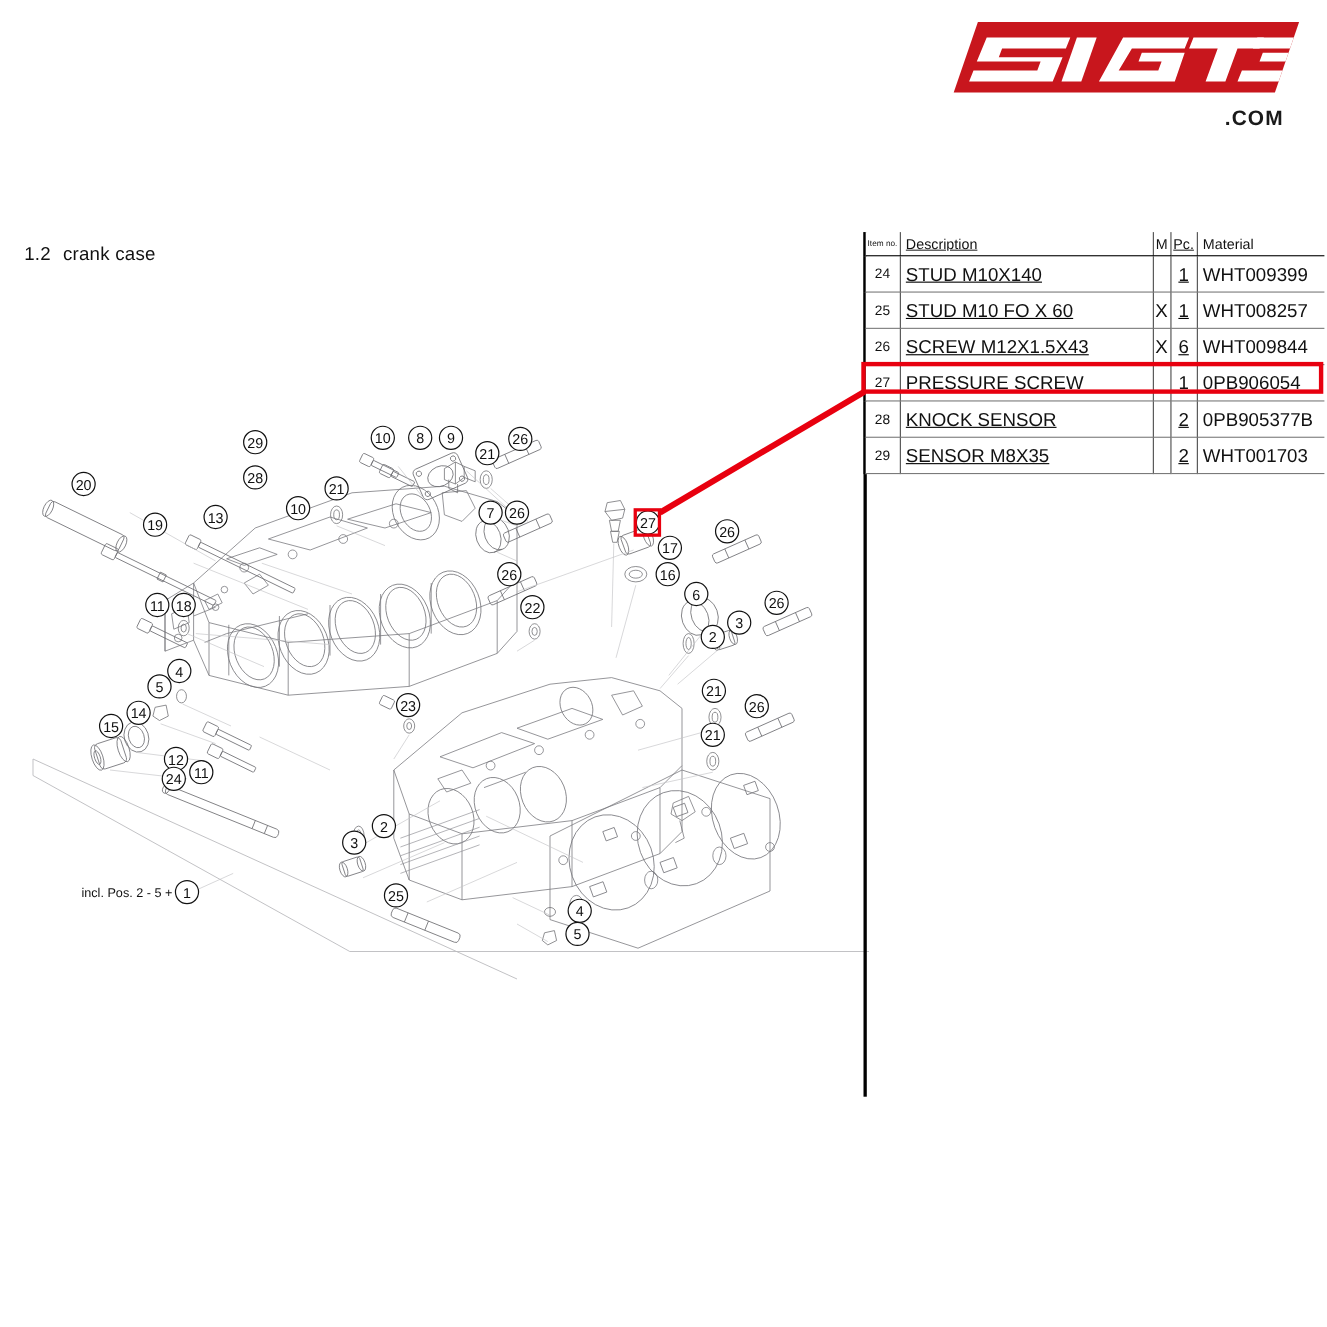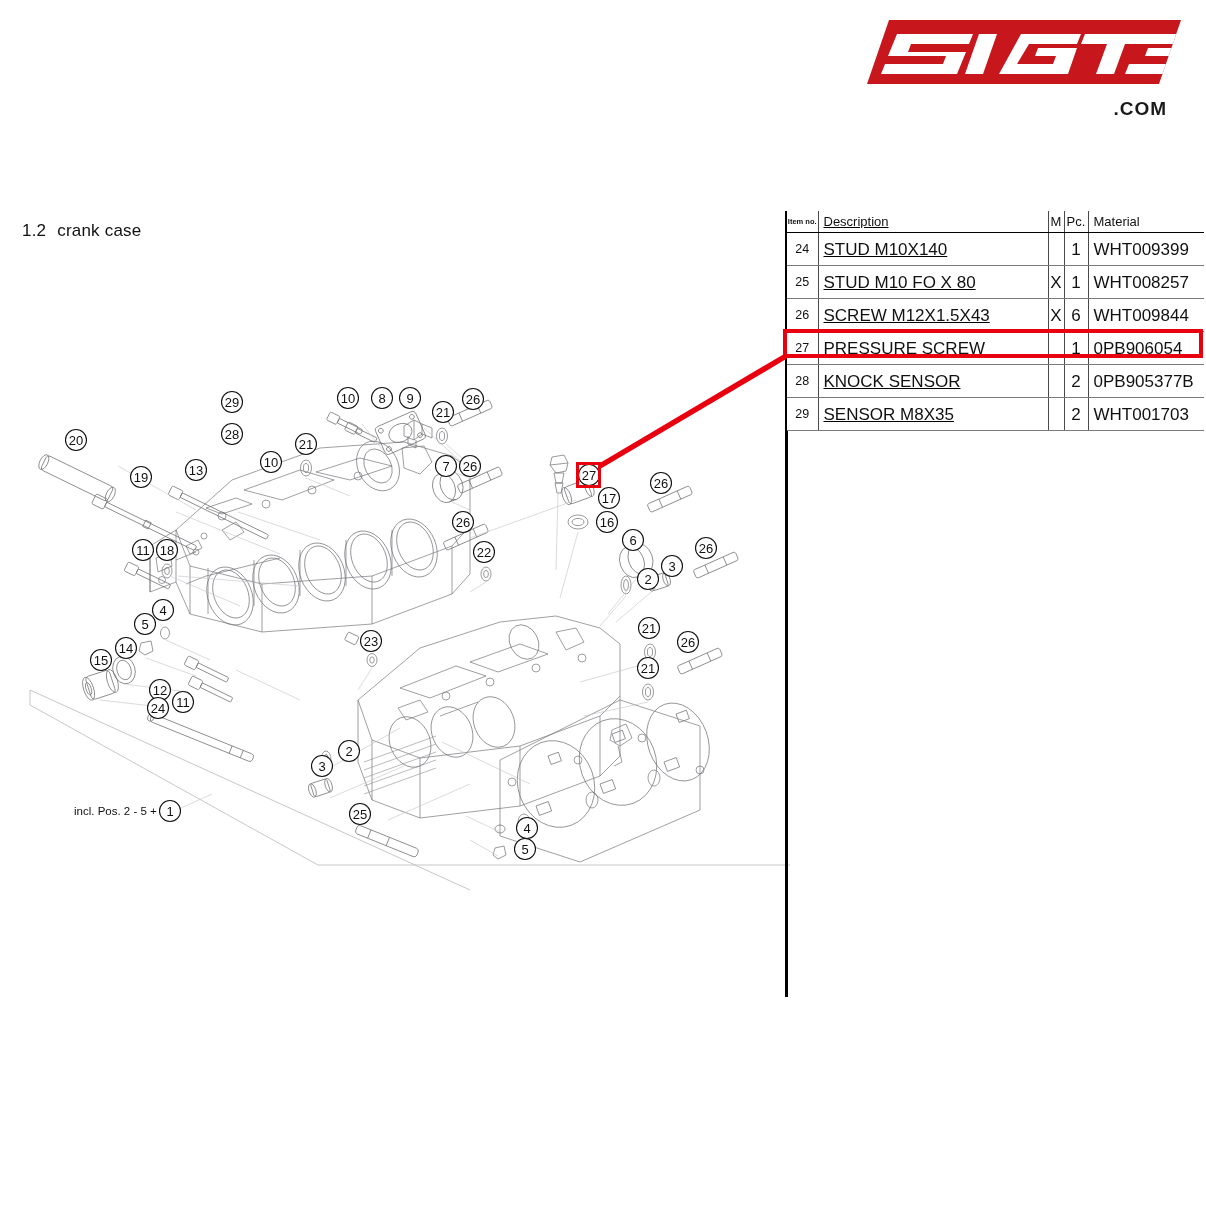--- a/index.html
+++ b/index.html
@@ -45,33 +45,33 @@
     text-align:left;
     vertical-align:middle;
     background:#fff;
   }
   .parts-table th{border-bottom:1.6px solid #000;}
   .parts-table tr.row td{height:32px;}
   .parts-table tr.hdr th{height:21px;}
   .col-item{width:32px;}
   .col-desc{width:230px;text-decoration:underline;}
   .col-m{width:16px;}
-  .col-pc{width:24px;}
+  .col-pc{width:24px;text-decoration:underline;}
   .col-mat{width:116px;border-right:none !important;}
 
   .cell{
     display:block;font-size:17px;line-height:1;
     padding-left:5px;color:#111;white-space:nowrap;
     overflow:hidden;
   }
   .cell.center{text-align:center;padding-left:0;}
   .cell.item{font-size:12.5px;text-align:center;padding-left:0;}
   .hdr .cell{font-size:13px;}
   .hdr .cell.tiny{font-size:7.5px;text-align:center;padding-left:0;}
-  .parts-table tr.hdr th.col-item{border-left:2.6px solid #000;font-weight:bold;}
+  .parts-table tr.hdr th.col-item{border-left:2.6px solid #000;}
   .parts-table tr.row td.col-item{border-left:2.6px solid #000;}
 
   
   .table-rule{
     position:absolute;left:785px;top:211px;
     width:2.6px;height:786px;background:#000;
   }
 
   
   .hl-row{
@@ -604,21 +604,21 @@
           </td>
           <td class="col-mat">
             <span class="cell ">WHT009399</span>
           </td>
         </tr>
         <tr class="row">
           <td class="col-item">
             <span class="cell item">25</span>
           </td>
           <td class="col-desc">
-            <span class="cell ">STUD M10 FO X 80</span>
+            <span class="cell ">STUD M10 FO X 60</span>
           </td>
           <td class="col-m">
             <span class="cell center">X</span>
           </td>
           <td class="col-pc">
             <span class="cell center">1</span>
           </td>
           <td class="col-mat">
             <span class="cell ">WHT008257</span>
           </td>

